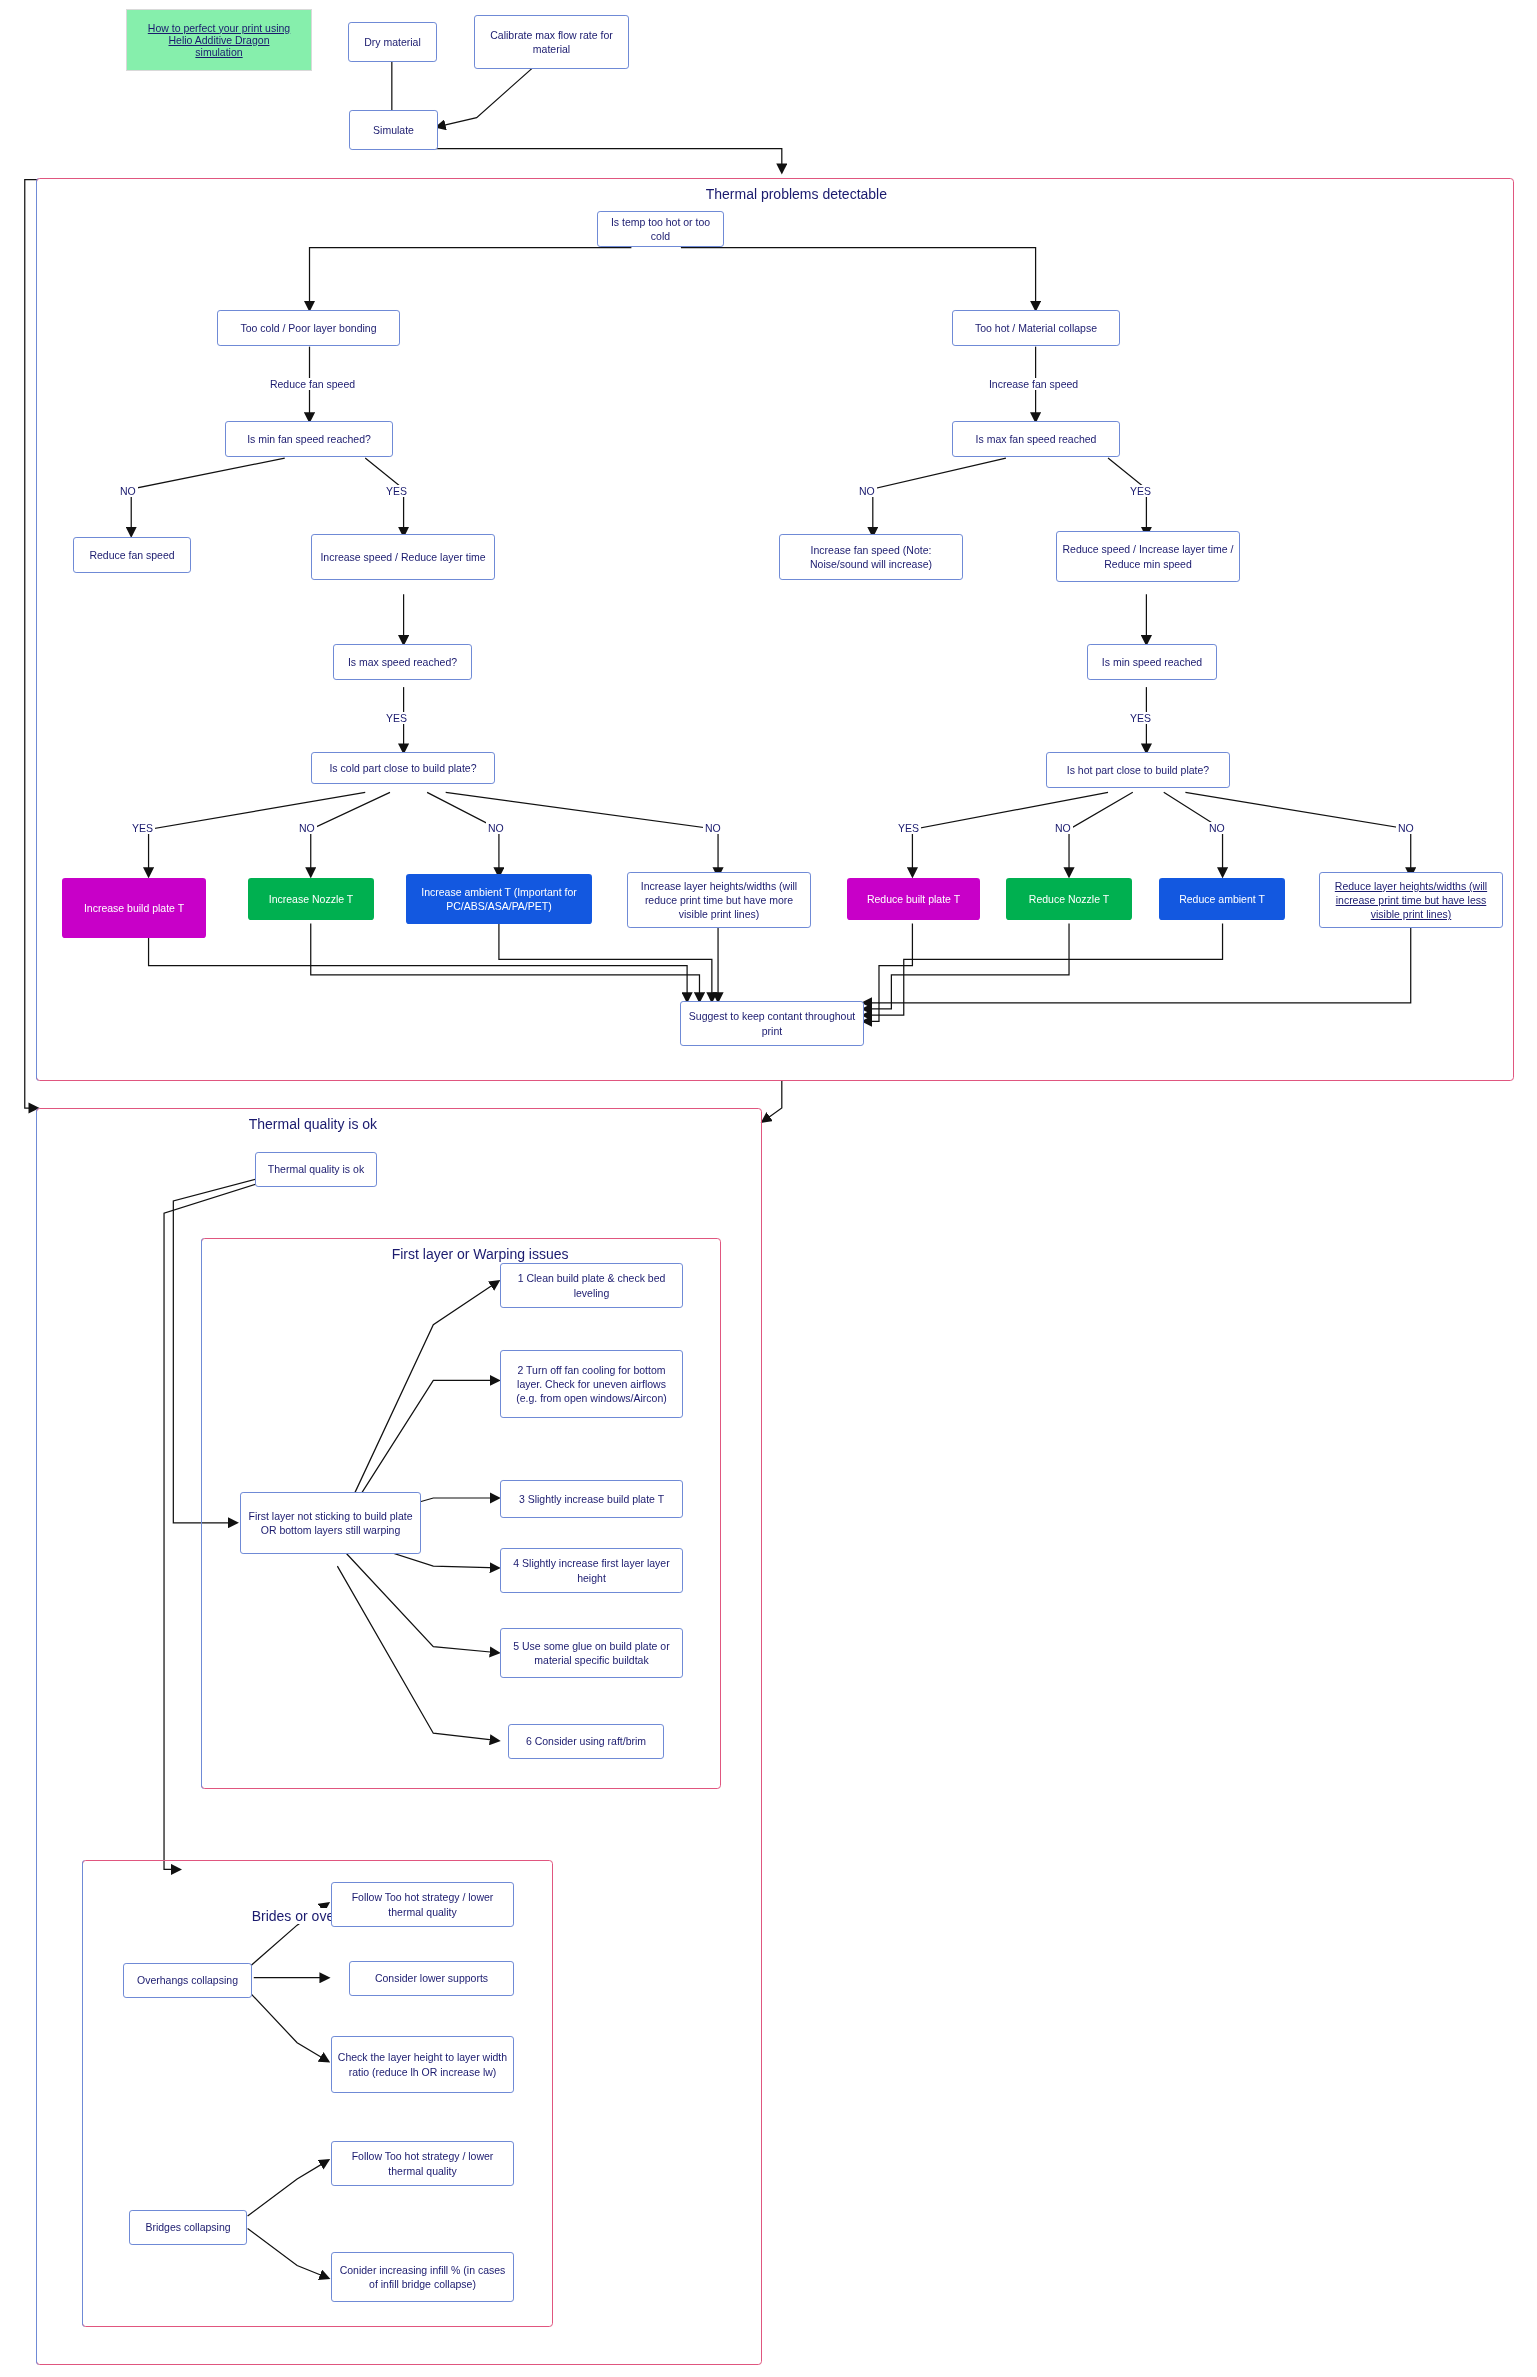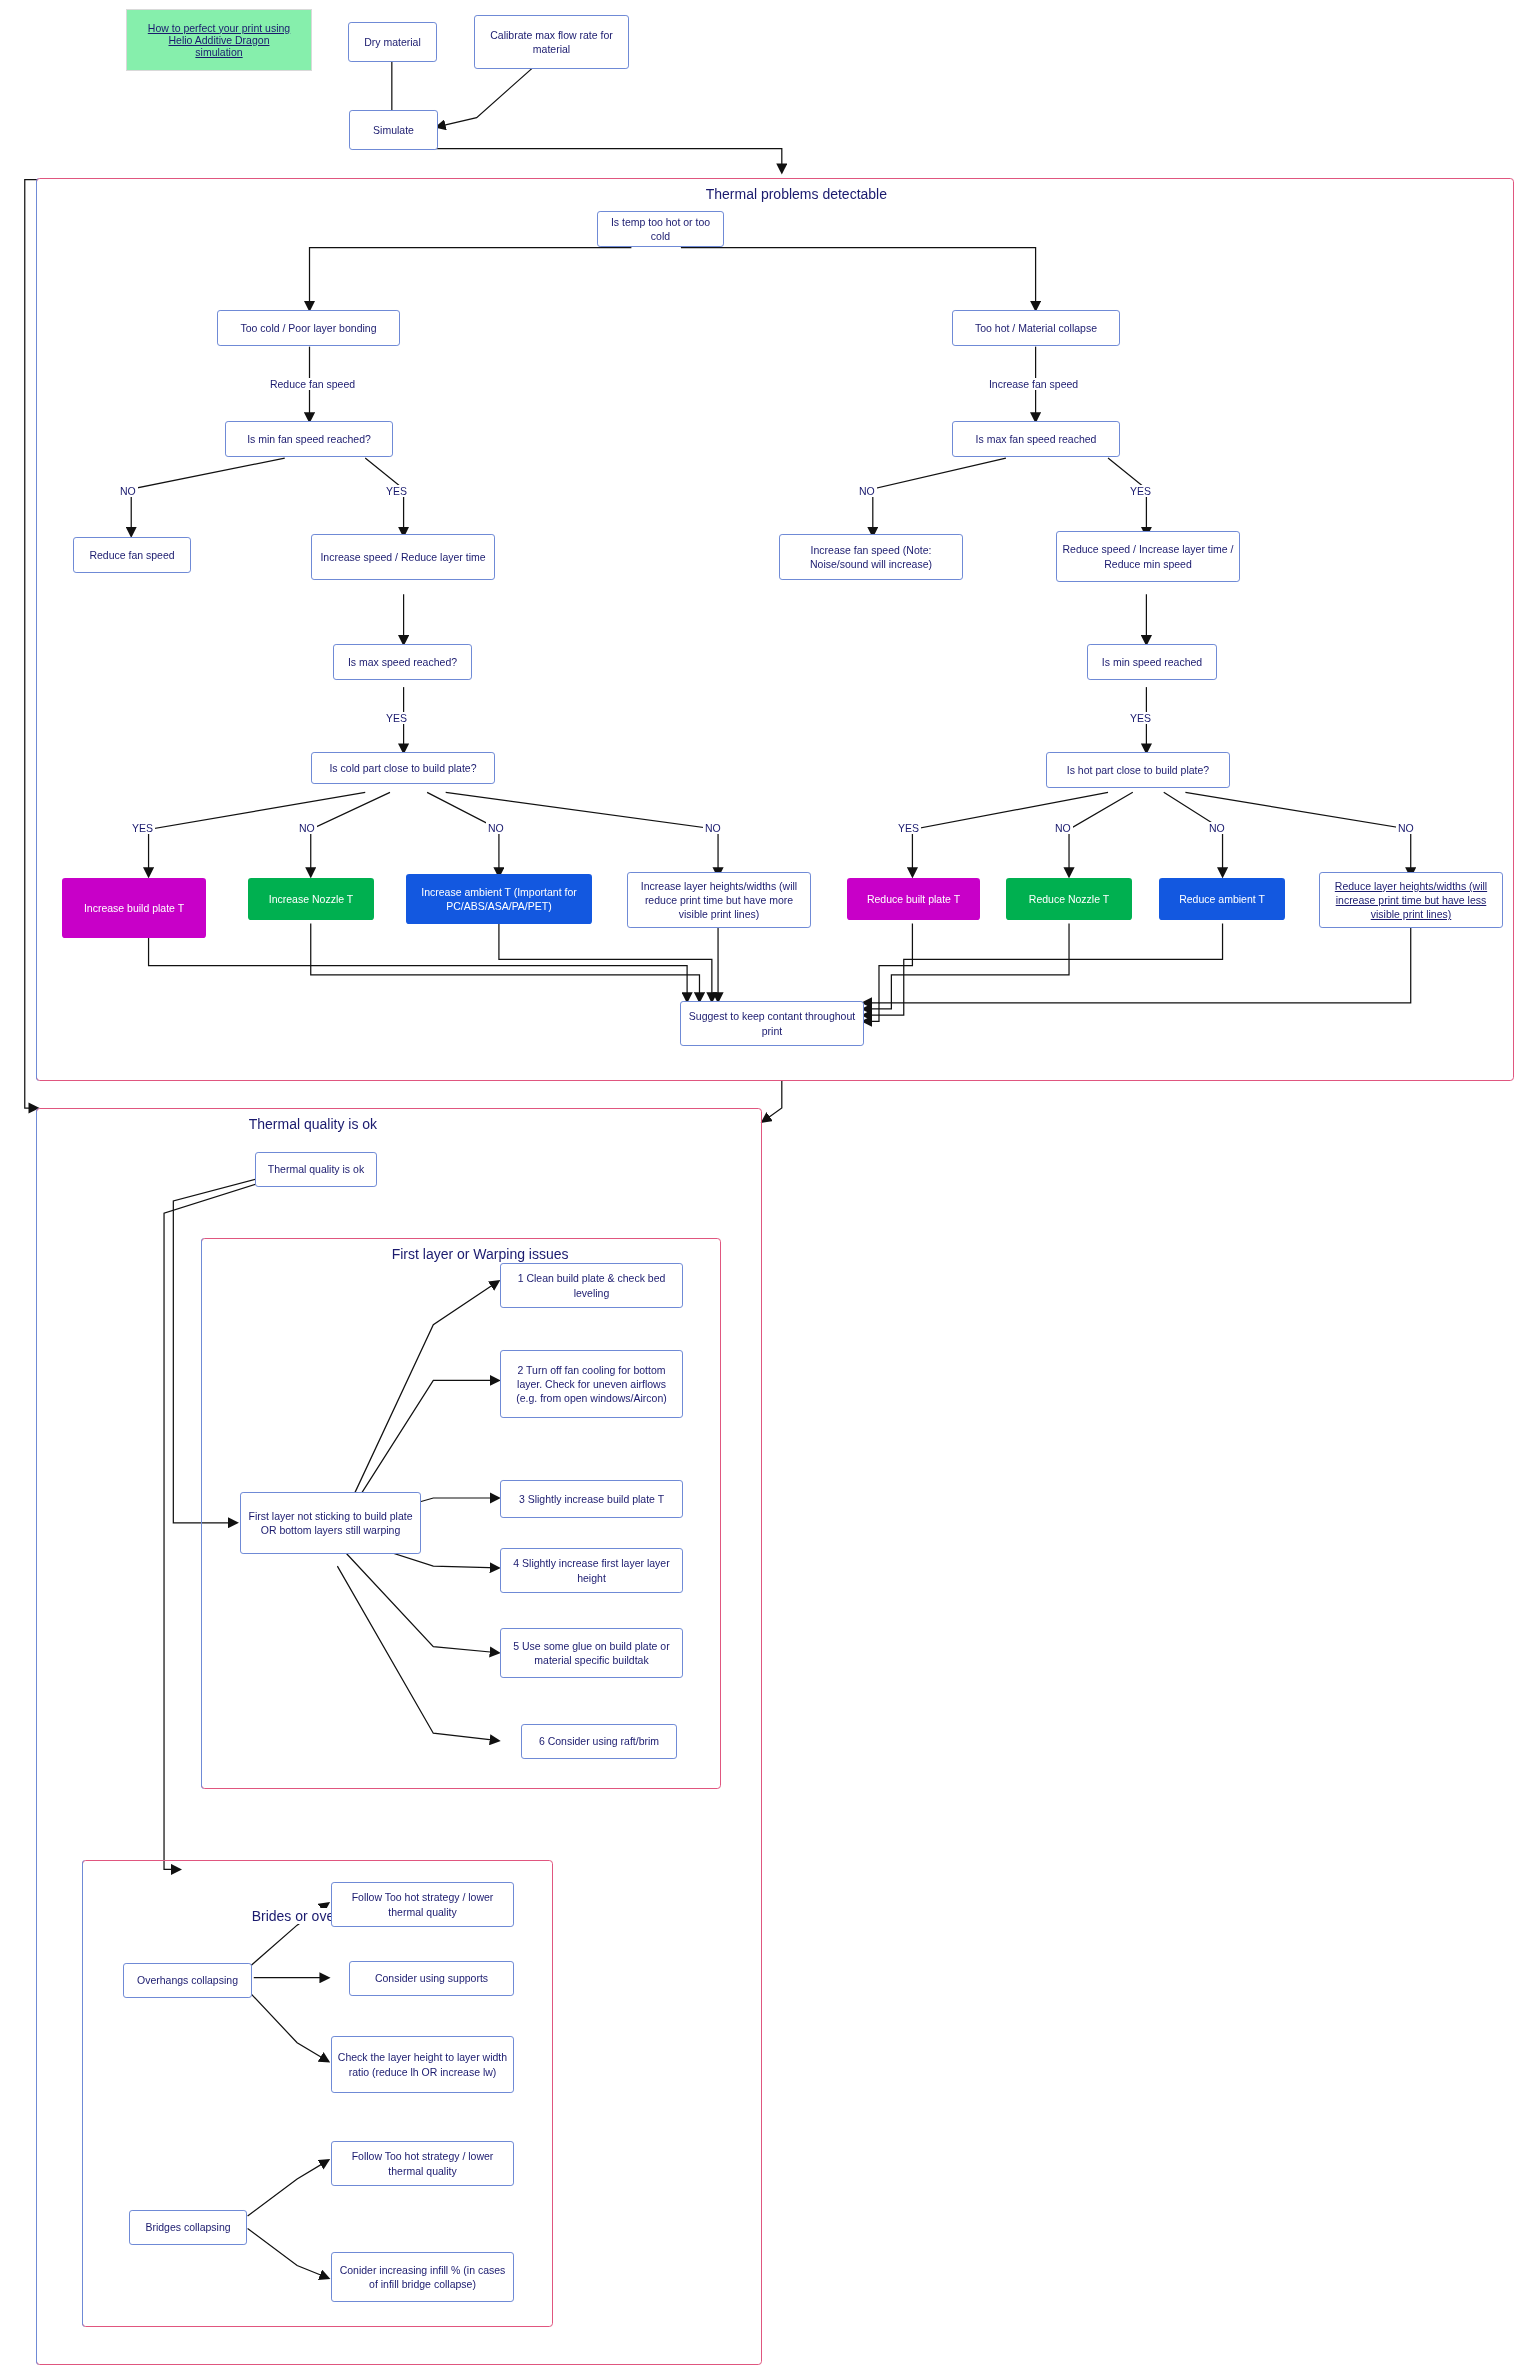--- a/index.html
+++ b/index.html
@@ -183,30 +183,30 @@
   <div class="group blue" style="left:201px;top:1238px;width:520px;height:551px;border-right:none;border-bottom:none;border-top:none;"></div>
   <div class="grouplabel" style="left:388px;top:1246px;">First layer or Warping issues</div>
 
   <div class="node blueborder" style="left:240px;top:1492px;width:181px;height:62px;">First layer not sticking to build plate OR bottom layers still warping</div>
 
   <div class="node blueborder" style="left:500px;top:1263px;width:183px;height:45px;">1 Clean build plate &amp; check bed leveling</div>
   <div class="node blueborder" style="left:500px;top:1350px;width:183px;height:68px;">2 Turn off fan cooling for bottom layer. Check for uneven airflows (e.g. from open windows/Aircon)</div>
   <div class="node blueborder" style="left:500px;top:1480px;width:183px;height:38px;">3 Slightly increase build plate T</div>
   <div class="node blueborder" style="left:500px;top:1548px;width:183px;height:45px;">4 Slightly increase first layer layer height</div>
   <div class="node blueborder" style="left:500px;top:1628px;width:183px;height:50px;">5 Use some glue on build plate or material specific buildtak</div>
-  <div class="node blueborder" style="left:521px;top:1724px;width:156px;height:35px;">6 Consider using raft/brim</div>
+  <div class="node blueborder" style="left:508px;top:1724px;width:156px;height:35px;">6 Consider using raft/brim</div>
 
   <div class="group" style="left:82px;top:1860px;width:471px;height:467px;"></div>
   <div class="group blue" style="left:82px;top:1860px;width:471px;height:467px;border-right:none;border-bottom:none;border-top:none;"></div>
   <div class="grouplabel" style="left:248px;top:1884px;margin-top:24px;">Brides or overhang issues</div>
 
   <div class="node blueborder" style="left:123px;top:1963px;width:129px;height:35px;">Overhangs collapsing</div>
 
   <div class="node blueborder" style="left:331px;top:1882px;width:183px;height:45px;">Follow Too hot strategy / lower thermal quality</div>
-  <div class="node blueborder" style="left:349px;top:1961px;width:165px;height:35px;">Consider using supports</div>
+  <div class="node blueborder" style="left:349px;top:1961px;width:165px;height:35px;">Consider lower supports</div>
   <div class="node blueborder" style="left:331px;top:2036px;width:183px;height:57px;">Check the layer height to layer width ratio (reduce lh OR increase lw)</div>
 
   <div class="node blueborder" style="left:129px;top:2210px;width:118px;height:35px;">Bridges collapsing</div>
 
   <div class="node blueborder" style="left:331px;top:2141px;width:183px;height:45px;">Follow Too hot strategy / lower thermal quality</div>
   <div class="node blueborder" style="left:331px;top:2252px;width:183px;height:50px;">Conider increasing infill % (in cases of infill bridge collapse)</div>
 
 </div>
 
 

